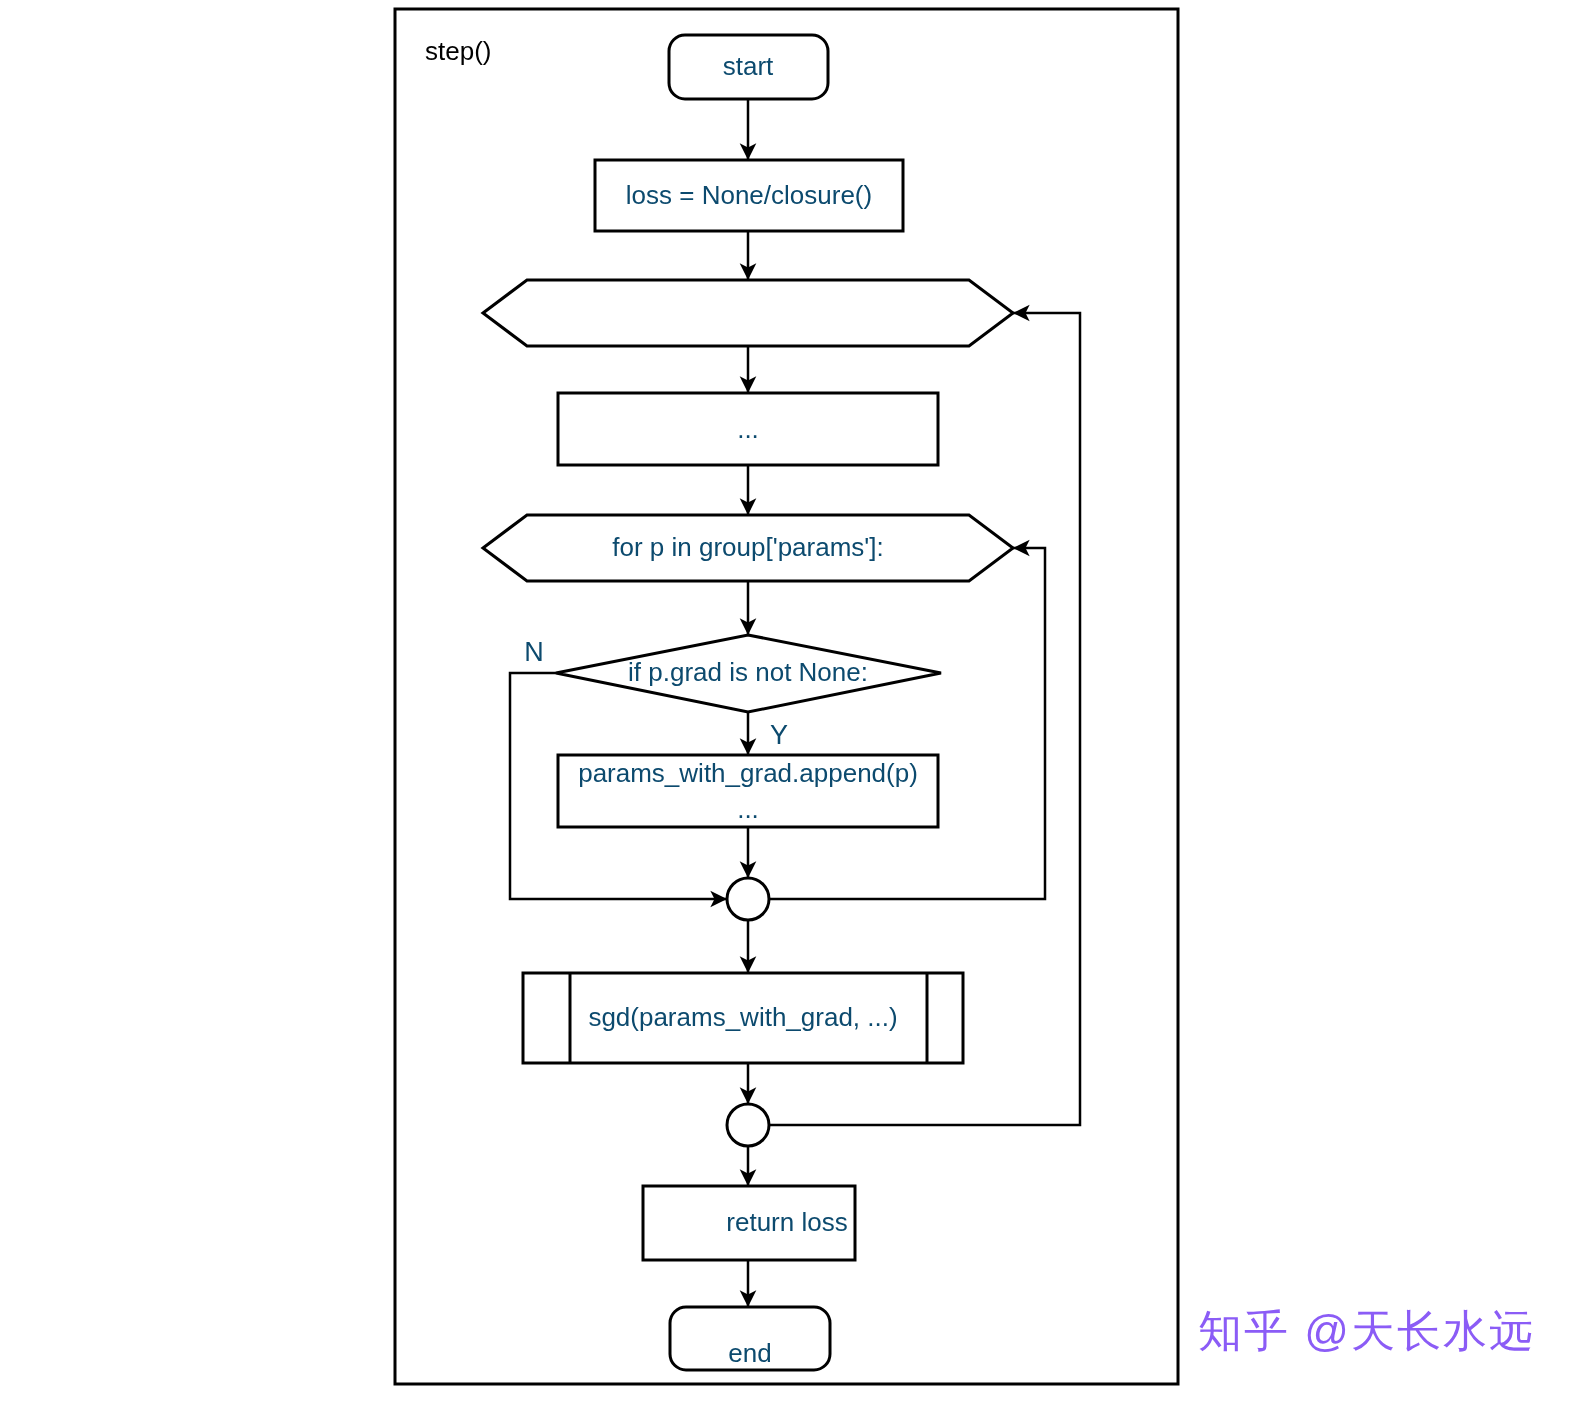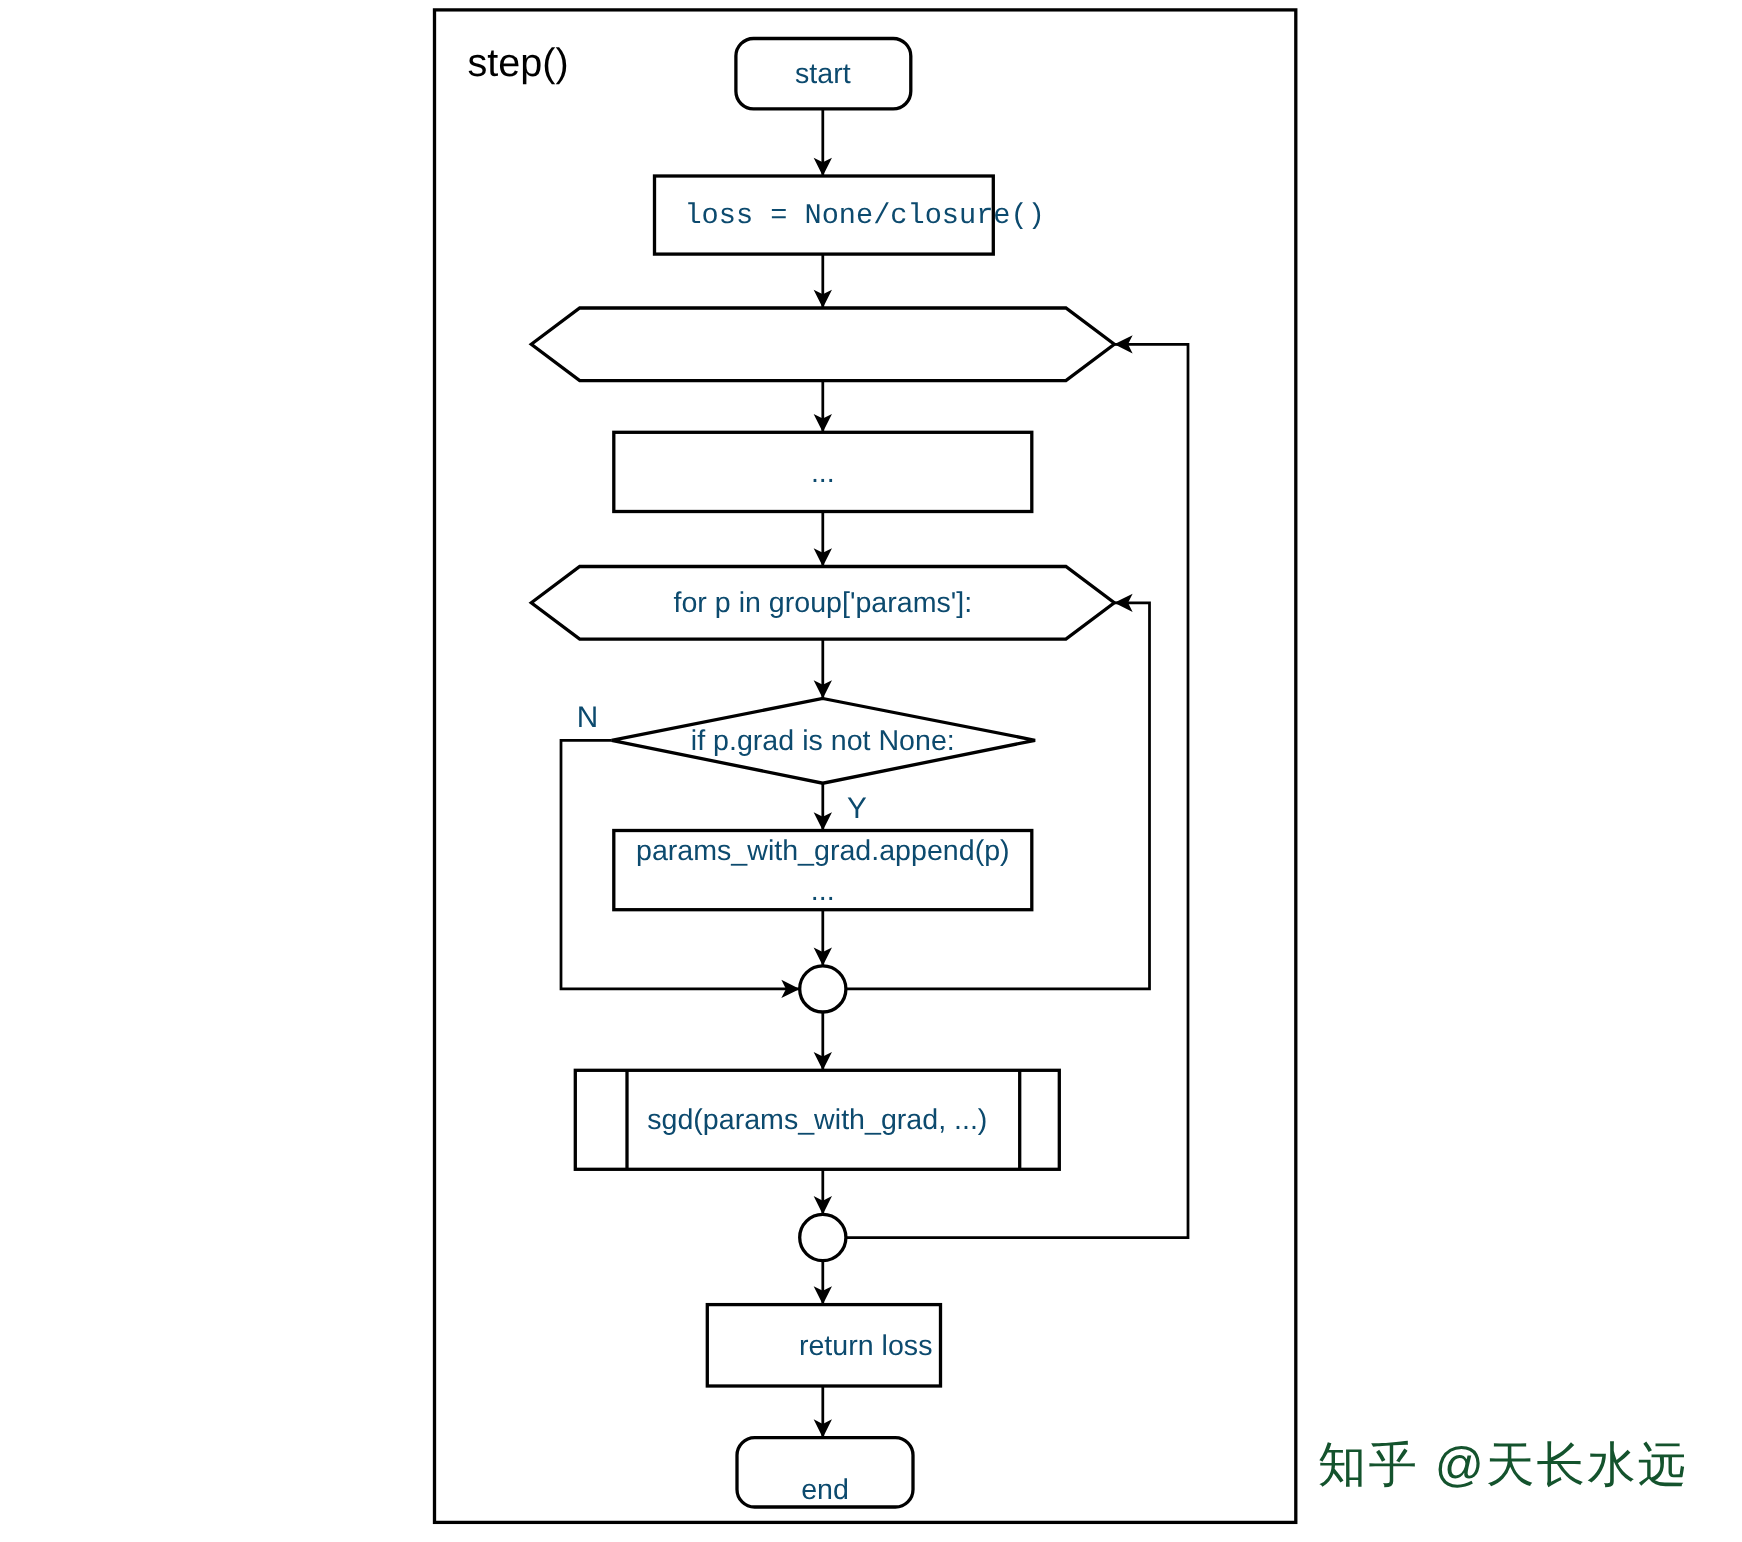--- a/index.html
+++ b/index.html
@@ -32,33 +32,33 @@
   .lbl.center {
     transform: translate(-50%, -50%);
   }
   .lbl.two-line {
     line-height: 36px;
   }
   .fn-title {
     position: absolute;
     left: 425px;
     top: 36px;
-    font-size: 36px;
+    font-size: 26px;
     color: #000000;
     white-space: nowrap;
   }
   .branch {
     font-size: 27px;
   }
   .watermark {
     position: absolute;
     left: 1198px;
     top: 1302px;
     font-size: 44px;
-    color: #14532d;
+    color: #8b5cf6;
     letter-spacing: 2px;
     white-space: nowrap;
   }
 </style>
 </head>
 <body>
 
 <div class="canvas">
 
   <svg width="1584" height="1402" viewBox="0 0 1584 1402">
@@ -102,21 +102,21 @@
       <circle cx="748" cy="1125" r="21"></circle>
       <rect x="643" y="1186" width="212" height="74"></rect>
       <rect x="670" y="1307" width="160" height="63" rx="16"></rect>
     </g>
   </svg>
 
   <div class="fn-title">step()</div>
 
   <div class="lbl center" style="left:748px; top:67px;">start</div>
 
-  <div class="lbl center" style="left:786px; top:196px;font-family:Liberation Mono, monospace;">loss = None/closure()</div>
+  <div class="lbl center" style="left:749px; top:196px;">loss = None/closure()</div>
 
 
   <div class="lbl center two-line" style="left:748px; top:429px;">
     <div>...</div>
   </div>
 
   <div class="lbl center" style="left:748px; top:548px;">for p in group['params']:</div>
 
   <div class="lbl center" style="left:748px; top:673px;">if p.grad is not None:</div>
 

